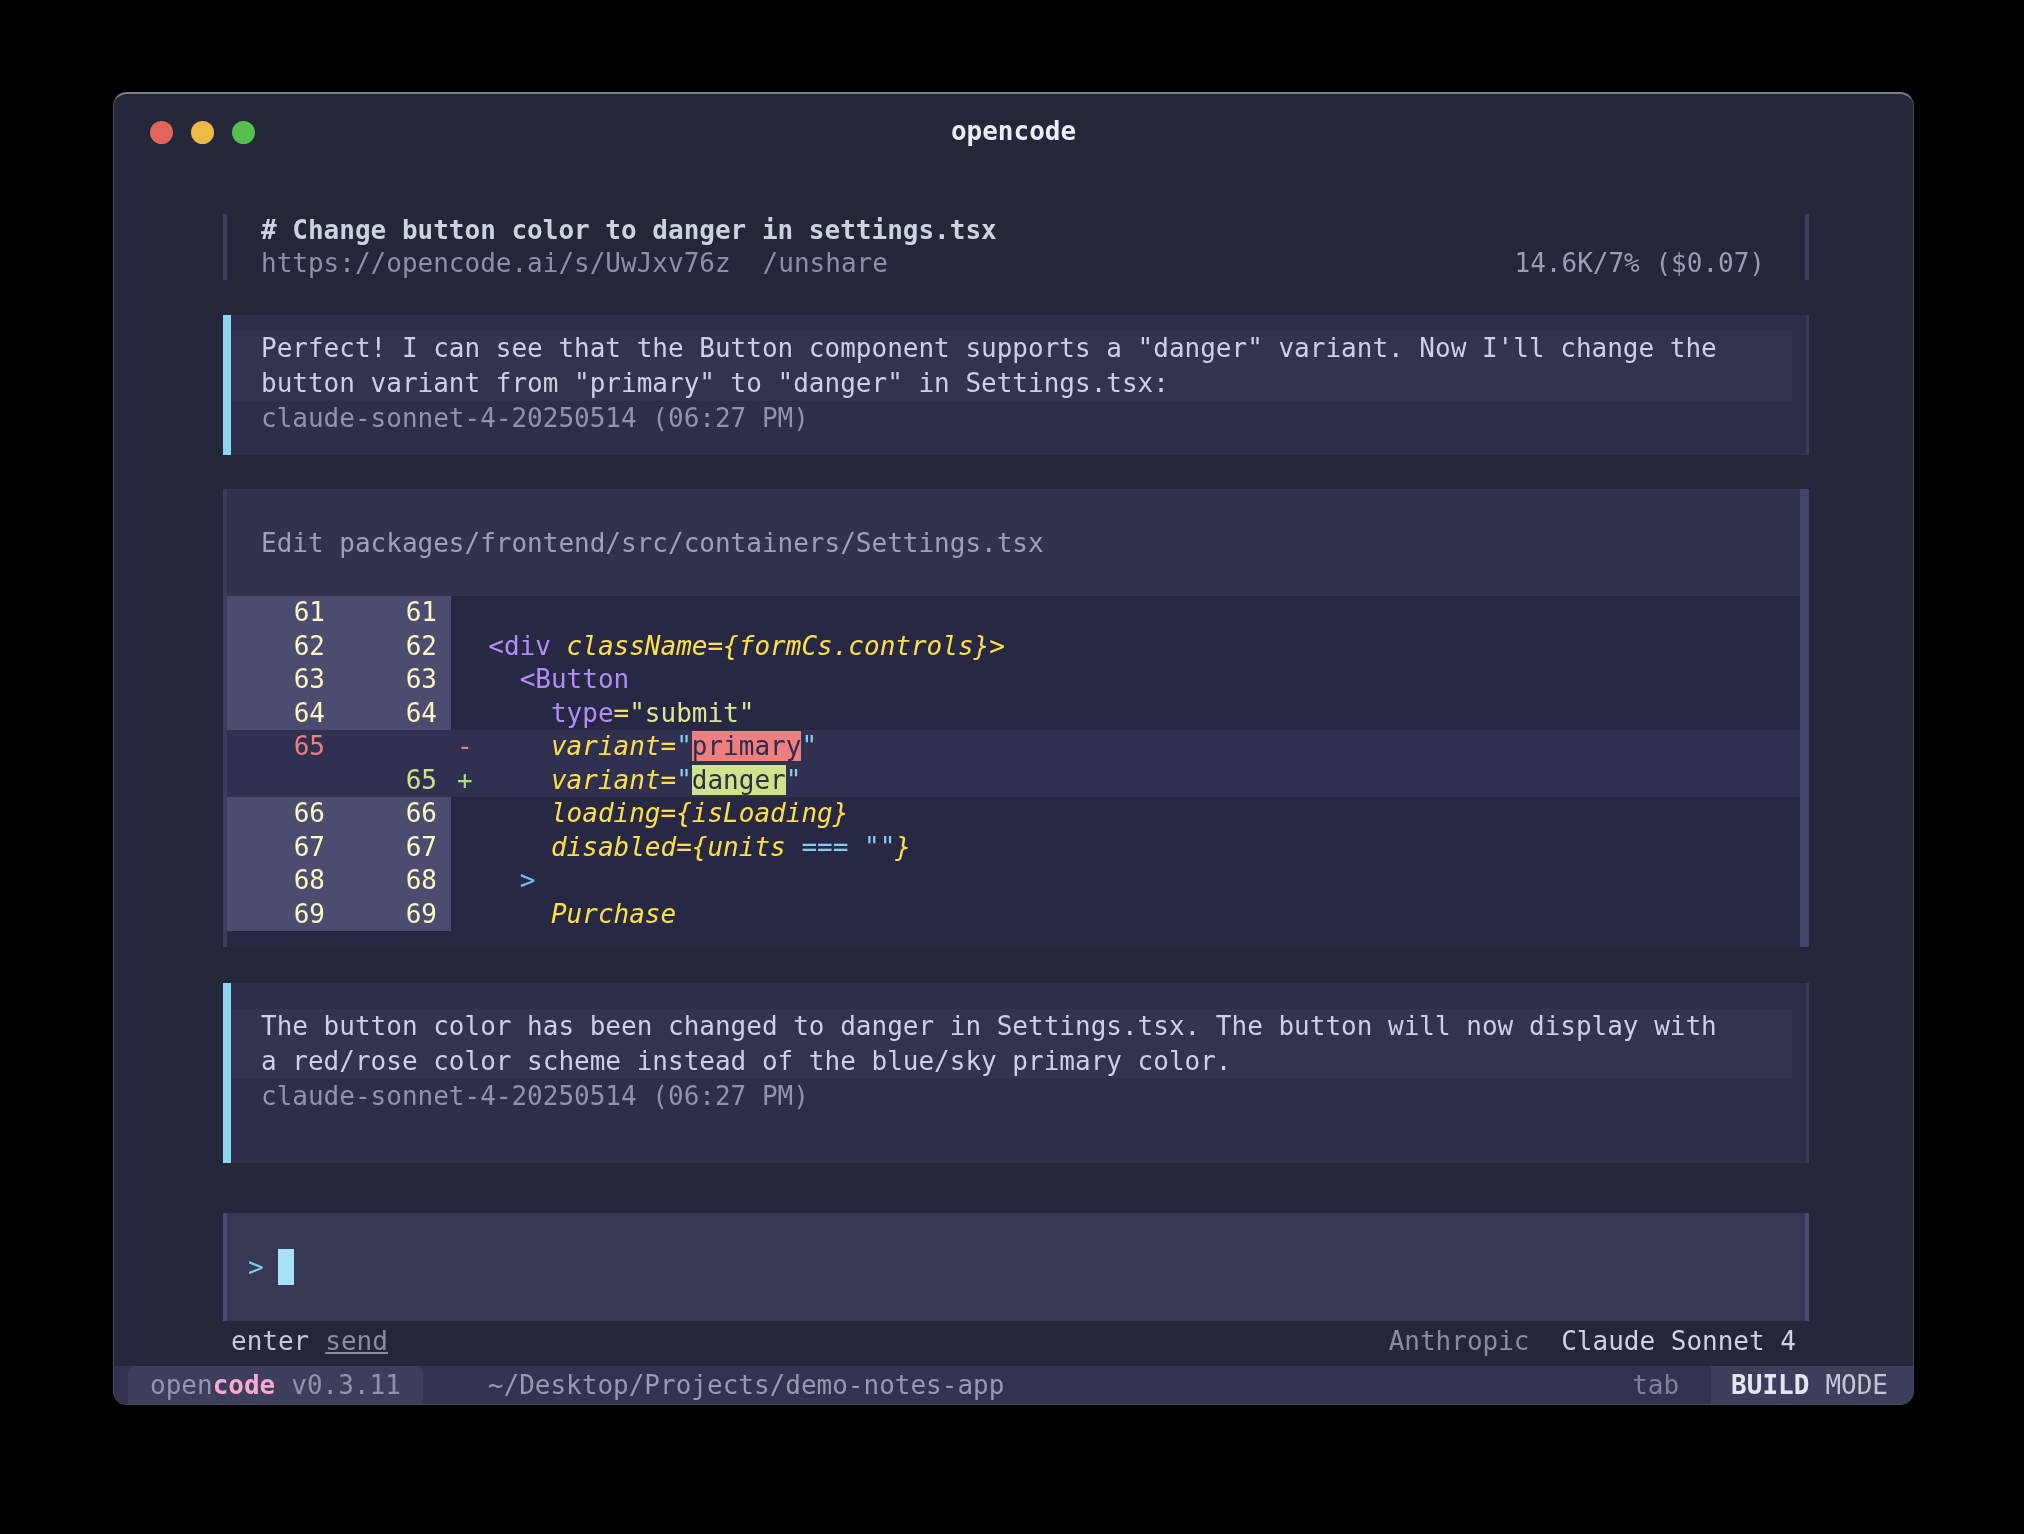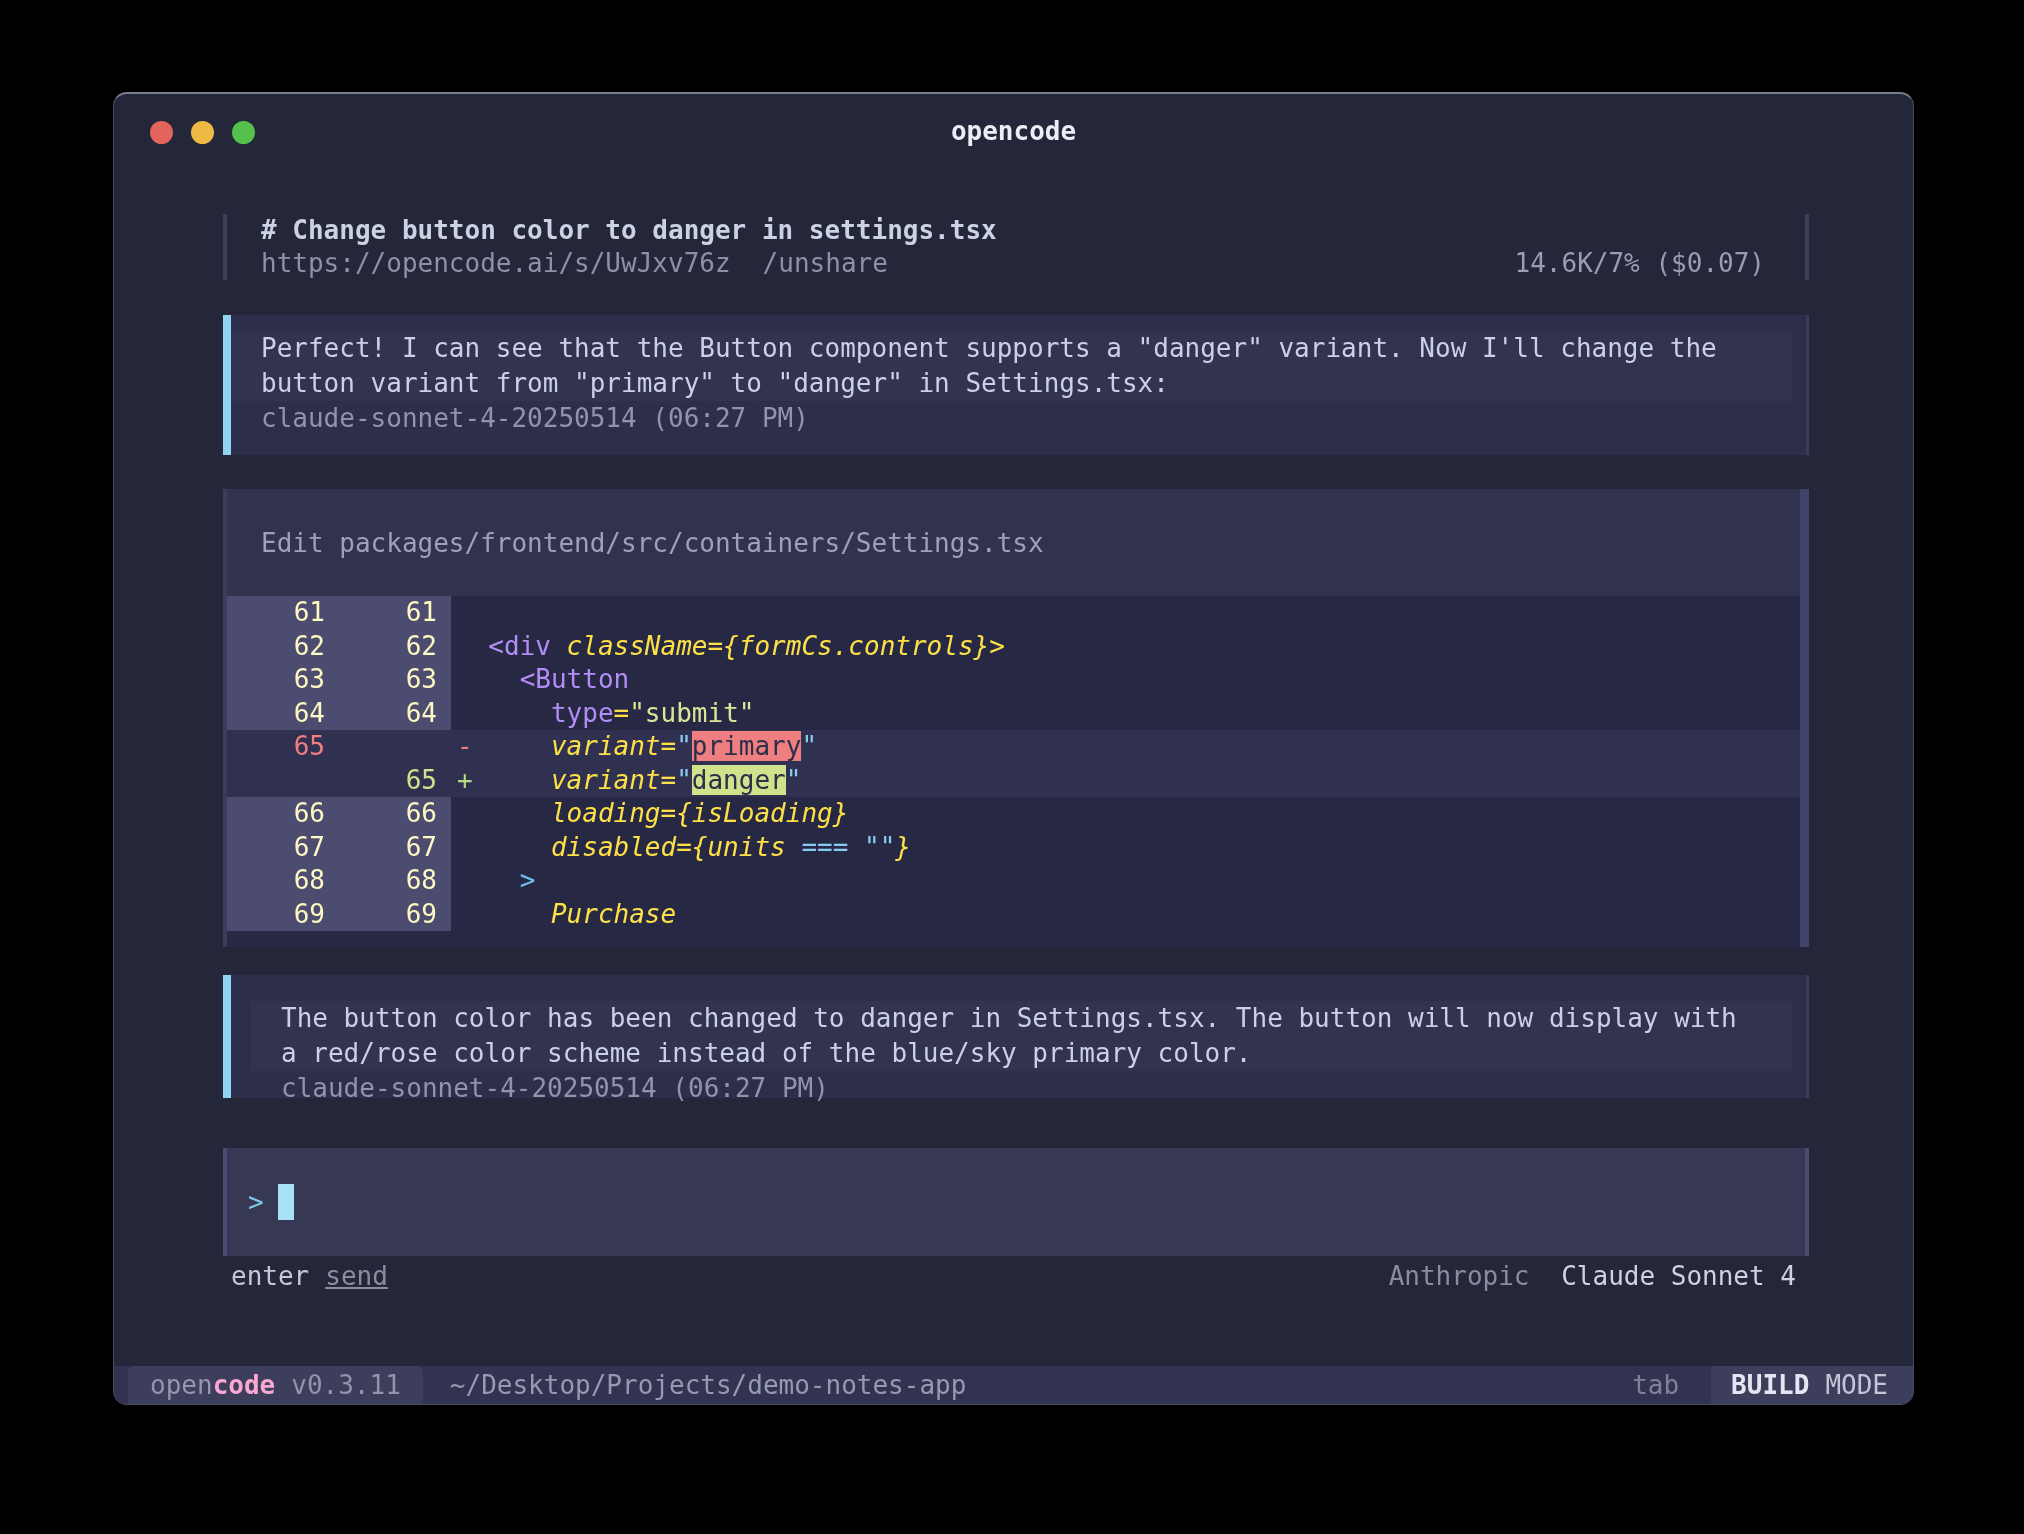--- a/index.html
+++ b/index.html
@@ -34,21 +34,21 @@
   .sh-title { line-height:33px; font-weight:bold; color:#ccd1e4; }
   .sh-row2 { line-height:33px; display:flex; color:#8e90a8; }
   .sh-url { }
   .sh-unshare { margin-left:32px; }
   .sh-stats { margin-left:auto; color:#9a9cb2; }
   
   .msg {
     background:#2d2e4a; border-left:8px solid #8fd5f2; border-right:3px solid #3b3c57;
   }
   .msg.first { margin-top:35px; height:140px; padding-top:16px; }
-  .msg.second { margin-top:28px; height:123px; padding-top:26px;padding-left:20px; }
+  .msg.second { margin-top:36px; height:180px; padding-top:26px; }
   .msg-text { background:#32334e; margin-right:14px; padding-left:30px; line-height:35px; color:#ccd0e6; }
   .msg-meta { padding-left:30px; line-height:35px; color:#9193ac; }
   
   .diff {
     margin-top:34px; height:458px; position:relative;
     background:#272944; border-left:4px solid #3c3d5a;
   }
   .diff-title { height:107px; background:#31324e; color:#9da0b8;
     display:flex; align-items:center; padding-left:34px; }
   .drow { display:flex; height:33.5px; }
@@ -80,21 +80,21 @@
   
   .hints { margin-top:2px; height:36px; display:flex; align-items:center;
     padding-left:8px; padding-right:13px; }
   .hint-key { color:#c5c8da; }
   .hint-action { color:#8a8ca0; margin-left:16px;text-decoration:underline; }
   .hint-right { margin-left:auto; }
   .hint-provider { color:#8a8ca0; }
   .hint-model { color:#ced2e4; margin-left:16px; }
   
   .sb-spacer { flex:1; }
-  .statusbar { flex:none; height:38px; background:#323350; display:flex; align-items:stretch; }
+  .statusbar { flex:none; height:38px; background:#323350; display:flex; align-items:stretch;gap:38px; }
   .sb-brand { margin-left:14px; background:#3d3e5c; border-radius:6px 6px 0 0;
     display:flex; align-items:center; padding:0 22px; }
   .b-open { color:#9396ae; }
   .b-code { color:#f9a8d4; font-weight:bold; }
   .b-ver  { color:#9093aa; margin-left:16px; }
   .sb-path { color:#9699b2; display:flex; align-items:center; margin-left:27px; }
   .sb-right { margin-left:auto; display:flex; align-items:stretch; }
   .sb-tab { color:#7f819a; display:flex; align-items:center; margin-right:32px; }
   .sb-mode { background:#3d3e5c; display:flex; align-items:center; padding:0 25px 0 20px; }
   .m-build { color:#e4e6f2; font-weight:bold; }

